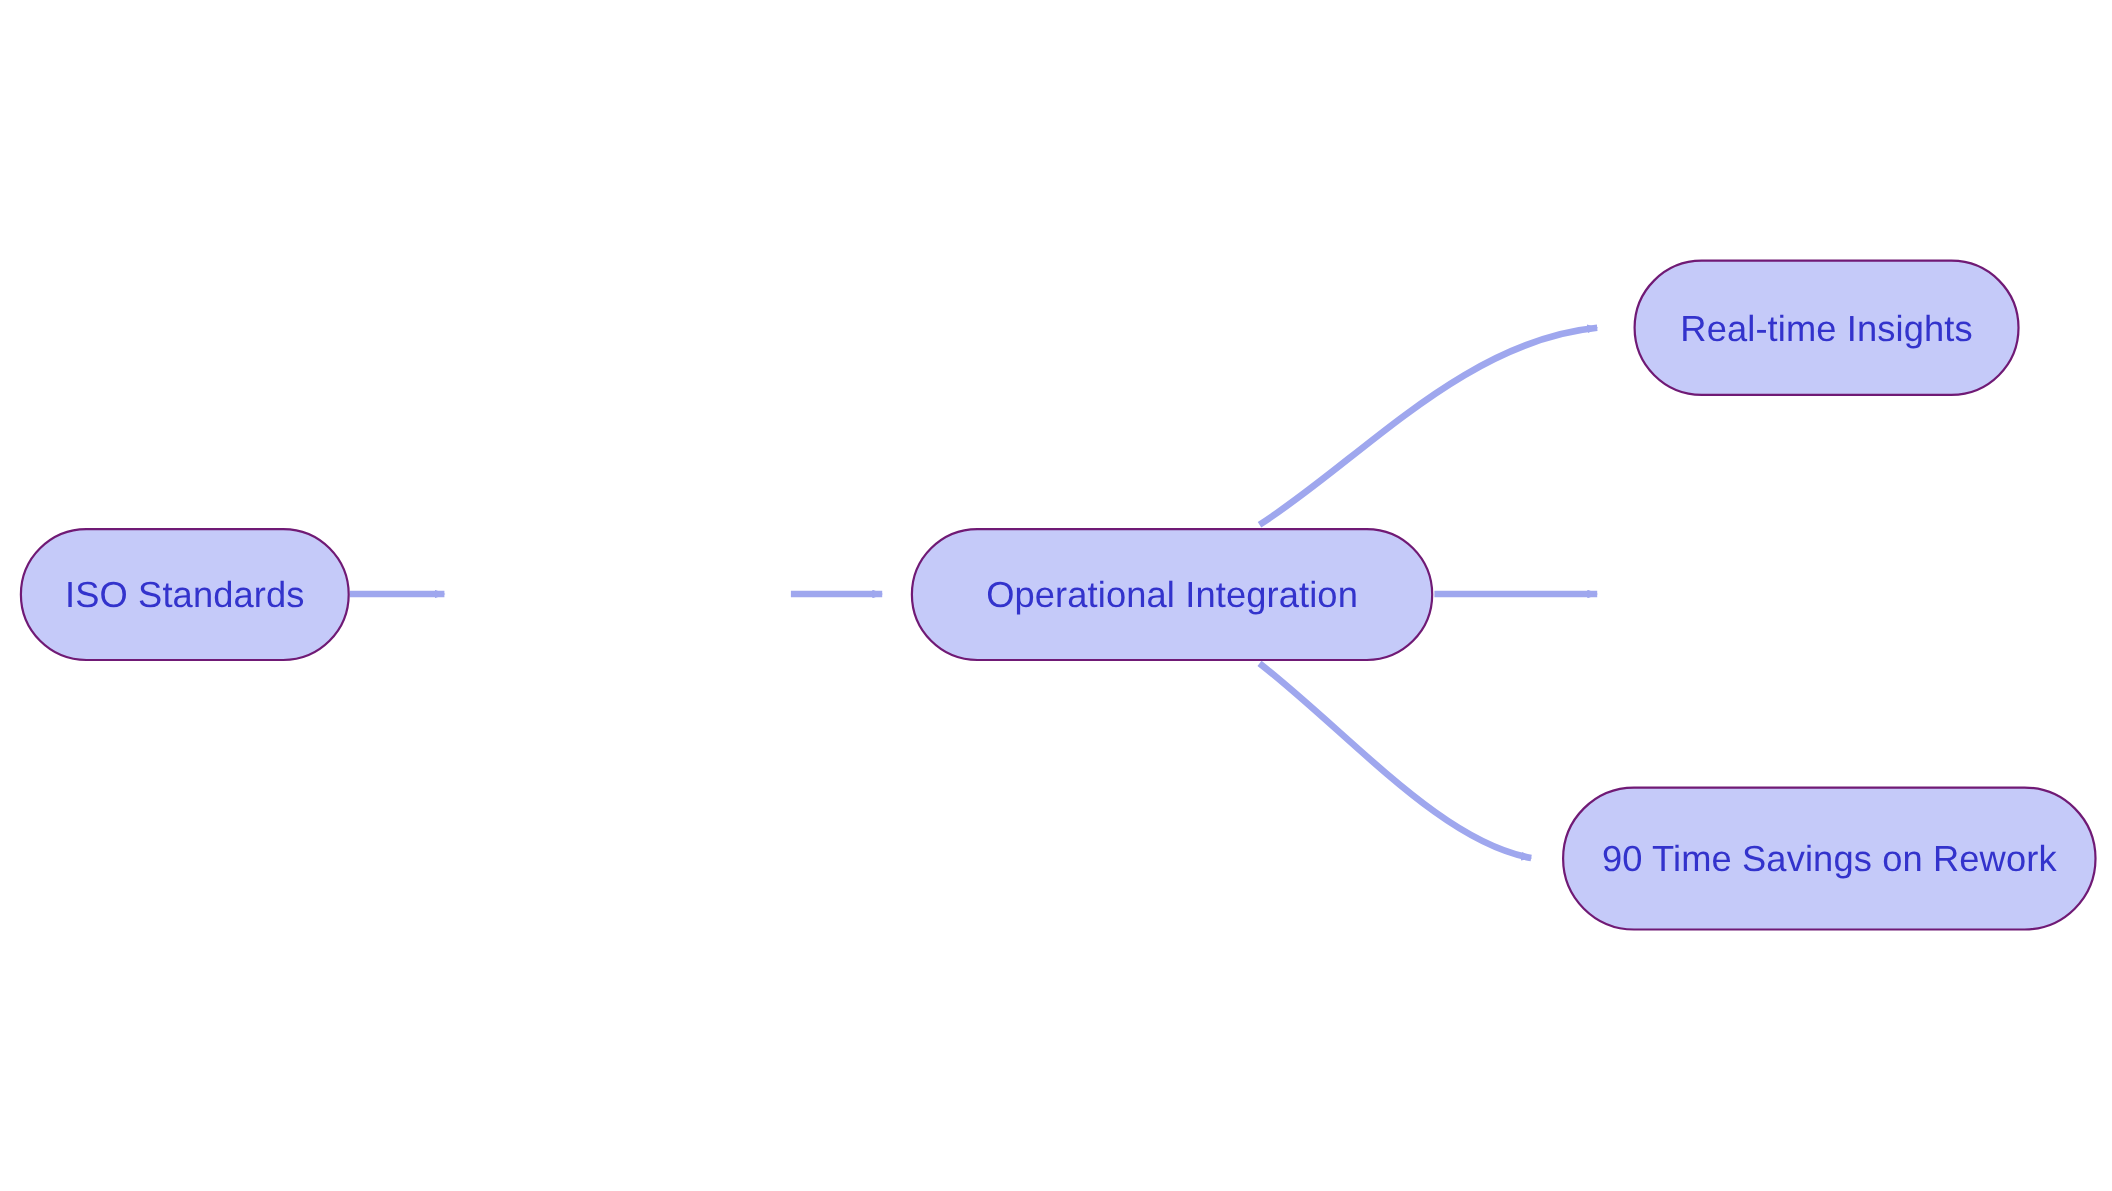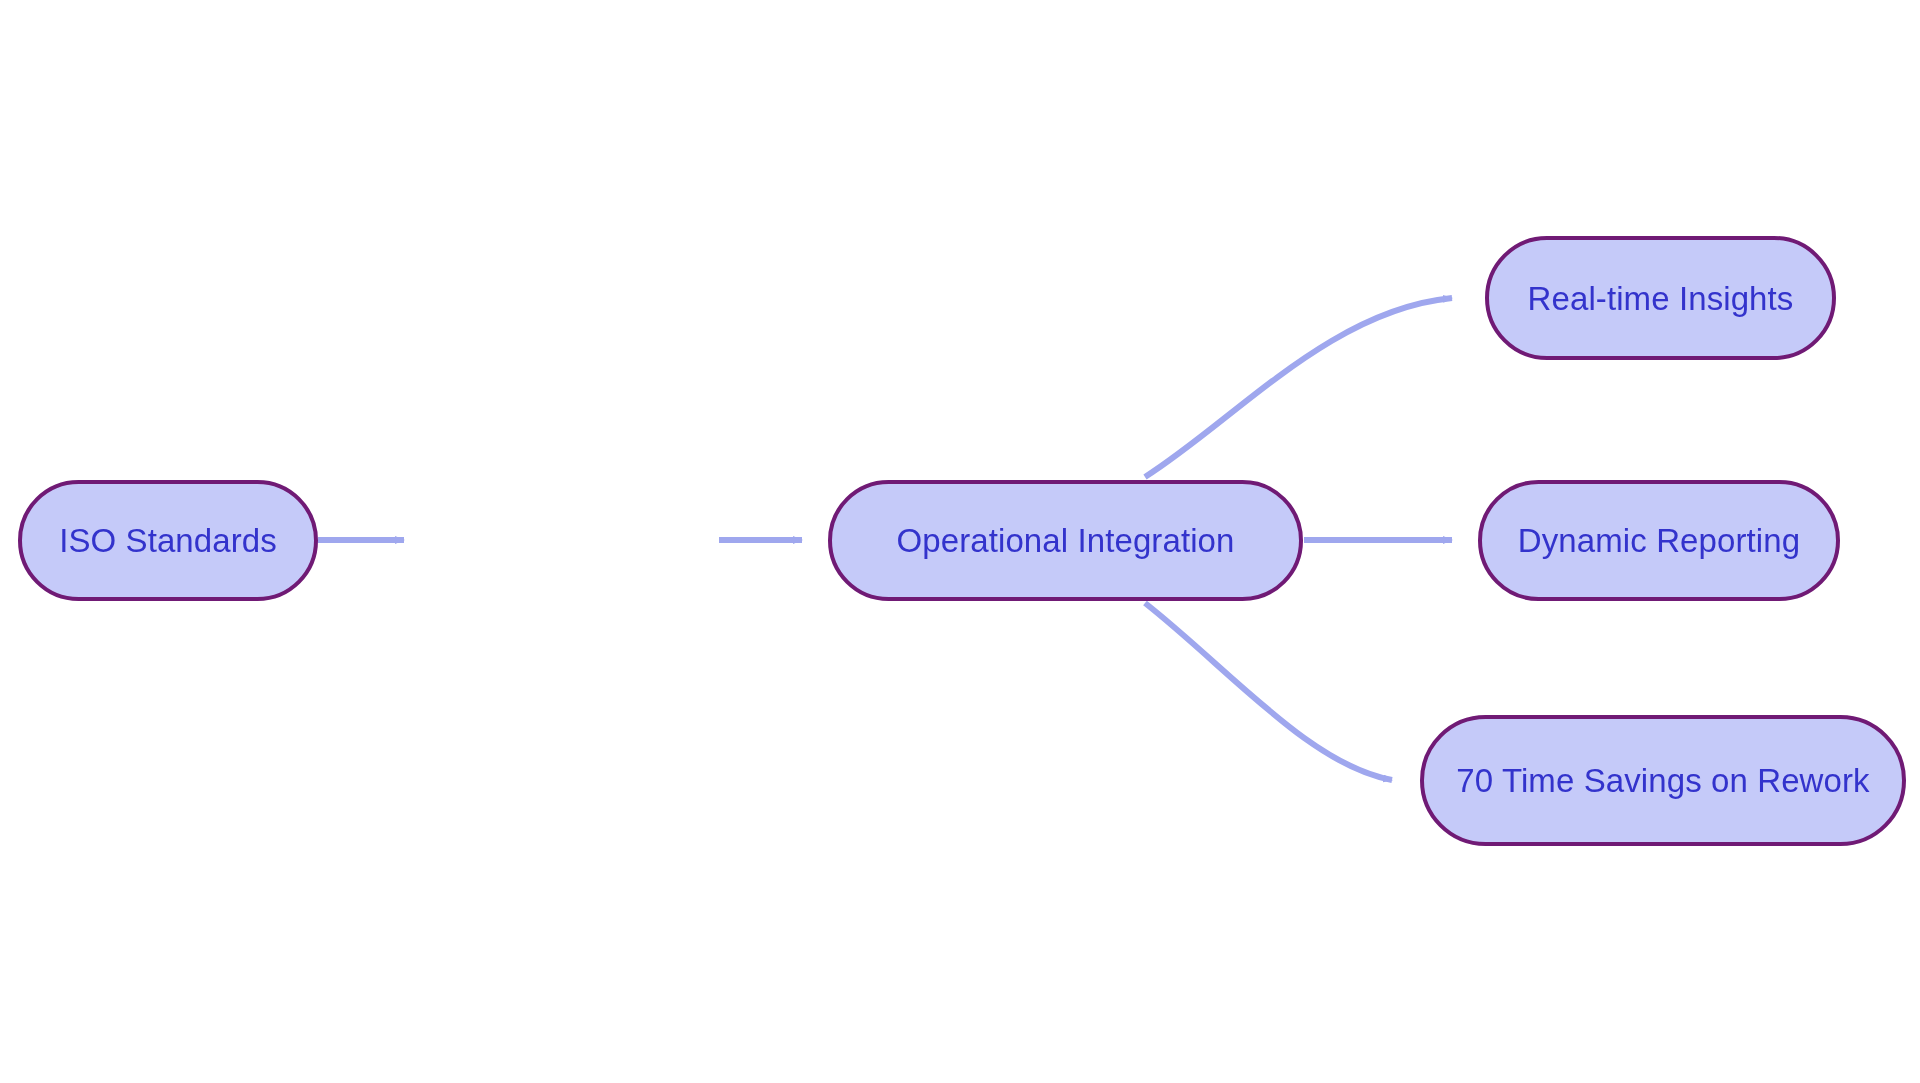--- a/index.html
+++ b/index.html
@@ -23,21 +23,21 @@
     left: 0;
     top: 0;
     width: 1920px;
     height: 1083px;
     pointer-events: none;
   }
   .node {
     position: absolute;
     box-sizing: border-box;
     background: #c5caf9;
-    border: 4px solid #701a75;
+    border: 2px solid #701a75;
     border-radius: 999px;
     display: flex;
     align-items: center;
     justify-content: center;
     color: #3333cc;
     font-size: 33px;
     font-weight: 400;
     letter-spacing: 0.1px;
     white-space: nowrap;
     z-index: 2;
@@ -84,21 +84,18 @@
 
 
   <div class="node" id="node-ops">
     <span class="node-label">Operational Integration</span>
   </div>
 
   <div class="node" id="node-insights">
     <span class="node-label">Real-time Insights</span>
   </div>
 
-  <div class="node" id="node-reporting">
-    <span class="node-label">Dynamic Reporting</span>
-  </div>
 
   <div class="node" id="node-rework">
-    <span class="node-label">70 Time Savings on Rework</span>
+    <span class="node-label">90 Time Savings on Rework</span>
   </div>
 
 </div>
 
 </body></html>

